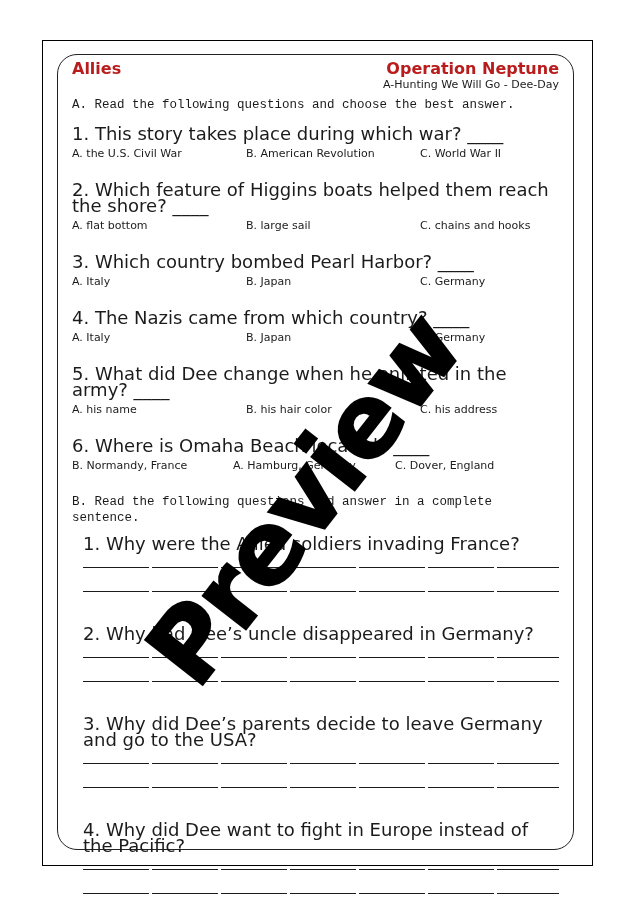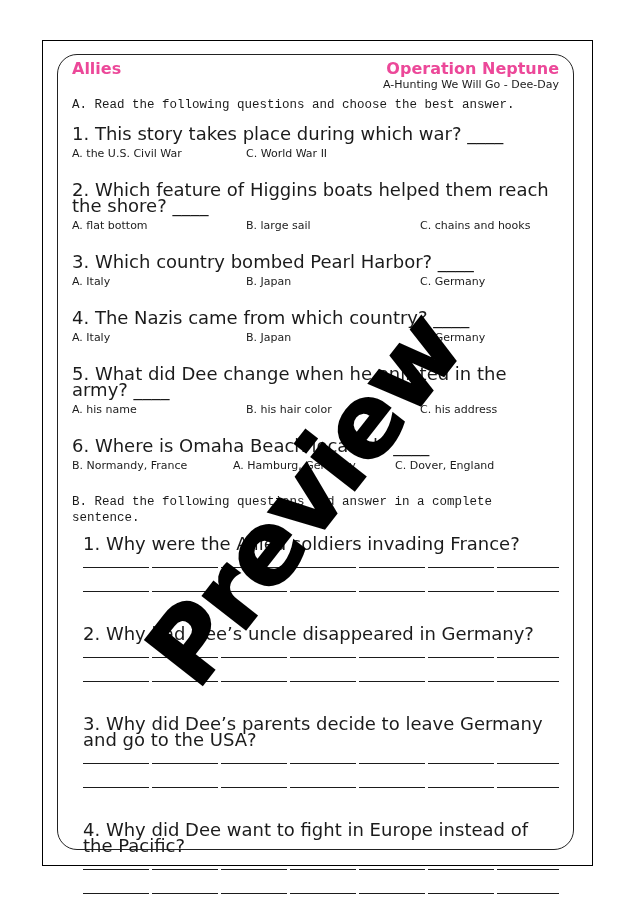--- a/index.html
+++ b/index.html
@@ -14,21 +14,21 @@
     position:absolute; left:42px; top:40px; width:551px; height:826px;
     border:1.5px solid #000; box-sizing:border-box; background:#fff;
   }
   .sheet {
     position:absolute; left:14px; top:13px; width:517px; height:796px;
     border:1px solid #222; border-radius:20px; box-sizing:border-box;
     padding:4px 14px 0 14px;
   }
 
   .hrow { display:flex; justify-content:space-between; align-items:baseline; }
-  .title-left, .title-right { font-size:16px; font-weight:700; line-height:19px; color:#ec4899; }
+  .title-left, .title-right { font-size:16px; font-weight:700; line-height:19px; color:#b91c1c; }
   .subtitle { text-align:right; font-size:11px; line-height:13px; color:#1b1b1b; }
 
   .instr { margin-top:6px; font-size:12.5px; line-height:16px;font-family:Liberation Mono, monospace; }
   .instr-b { margin-top:20px; }
 
   .q { font-size:18px; line-height:16px; }
   .mcq .q { margin-top:20px; }
   #mcq-list .mcq:first-child .q { margin-top:13px; }
   .opts {
     display:grid; grid-template-columns:174px 174px auto;
@@ -65,20 +65,21 @@
       </div>
       <div class="subtitle">A-Hunting We Will Go - Dee-Day</div>
 
       <div class="instr">A. Read the following questions and choose the best answer.</div>
 
       <div id="mcq-list">
   <div class="mcq">
     <div class="q">1. This story takes place during which war? ____</div>
     <div class="opts">
       <span class="opt">A. the U.S. Civil War</span>
+      <span class="opt">B. American Revolution</span>
       <span class="opt">C. World War II</span>
     </div>
   </div>
 
   <div class="mcq">
     <div class="q">2. Which feature of Higgins boats helped them reach the shore? ____</div>
     <div class="opts">
       <span class="opt">A. flat bottom</span>
       <span class="opt">B. large sail</span>
       <span class="opt">C. chains and hooks</span>

